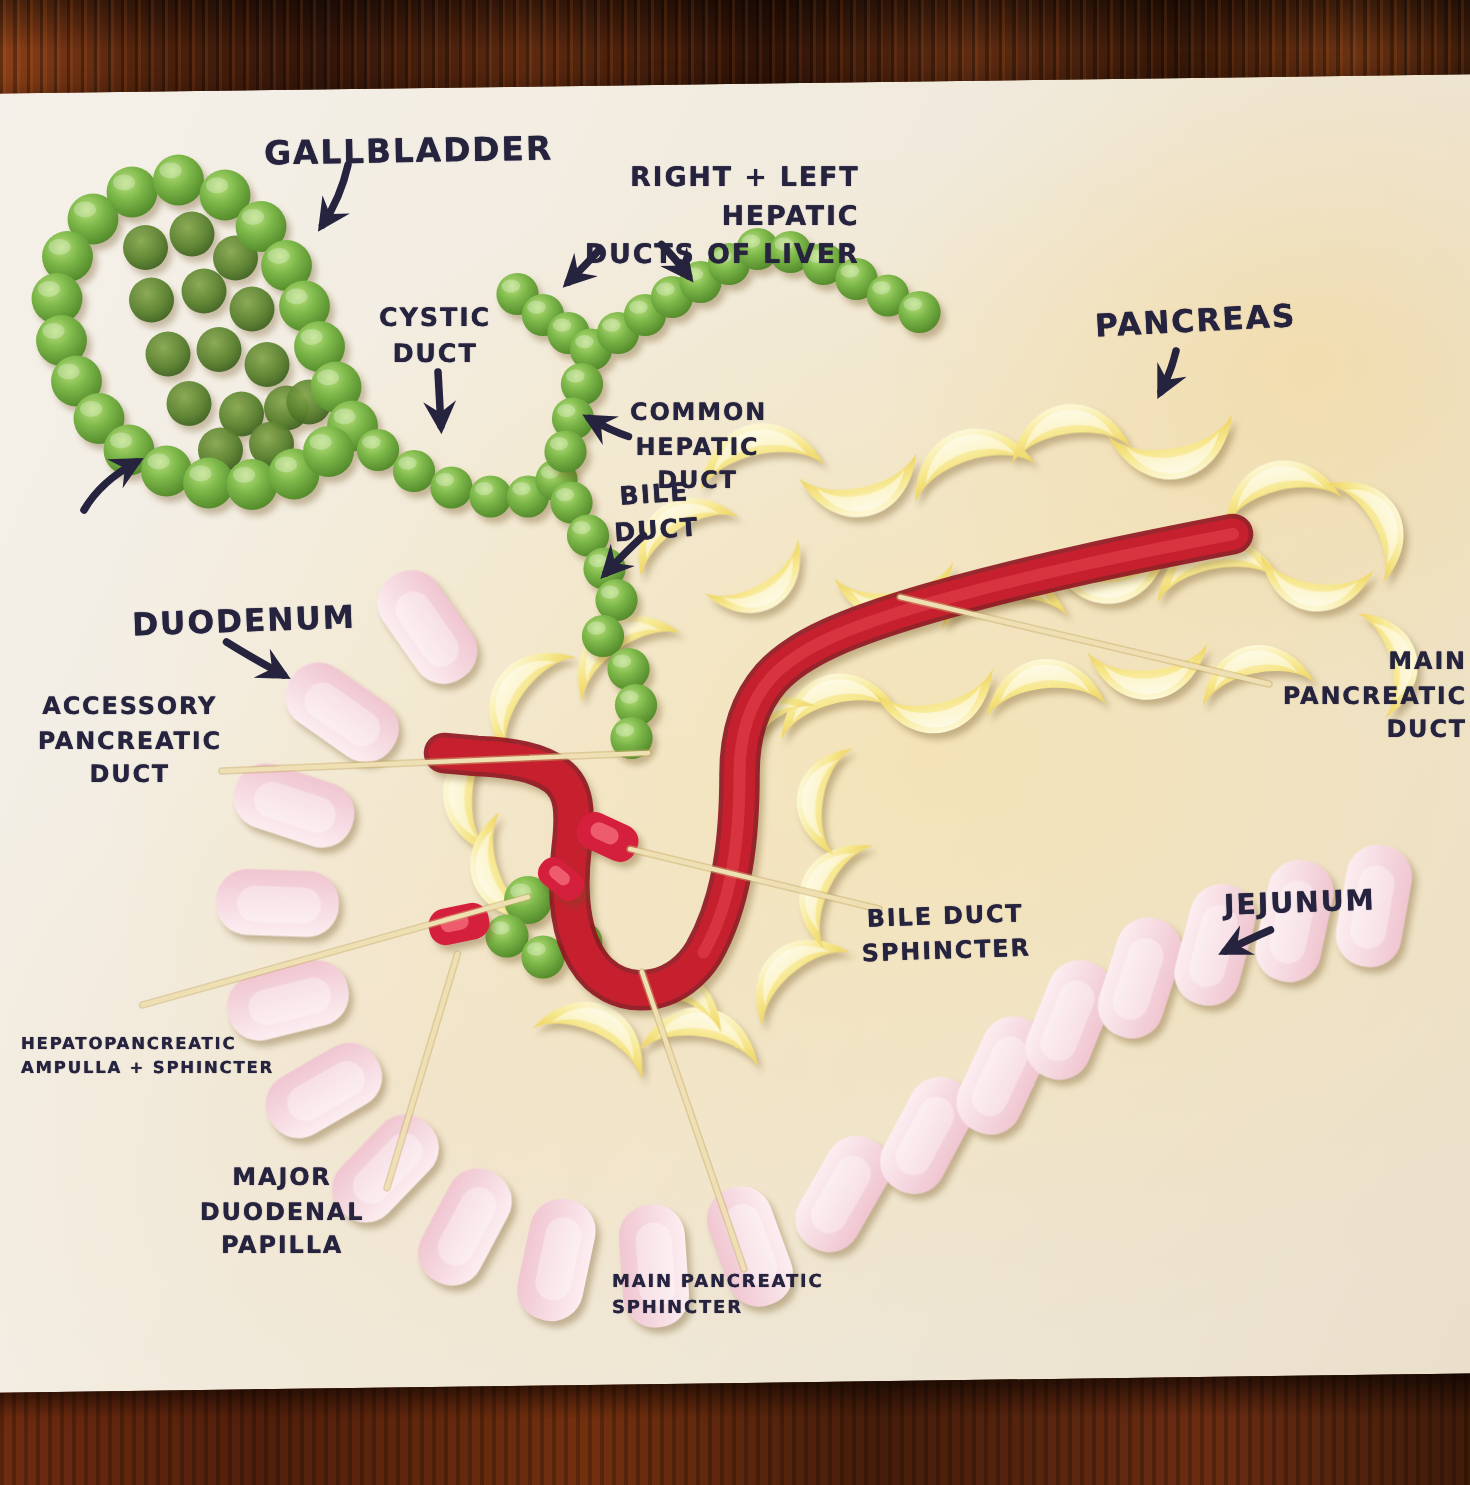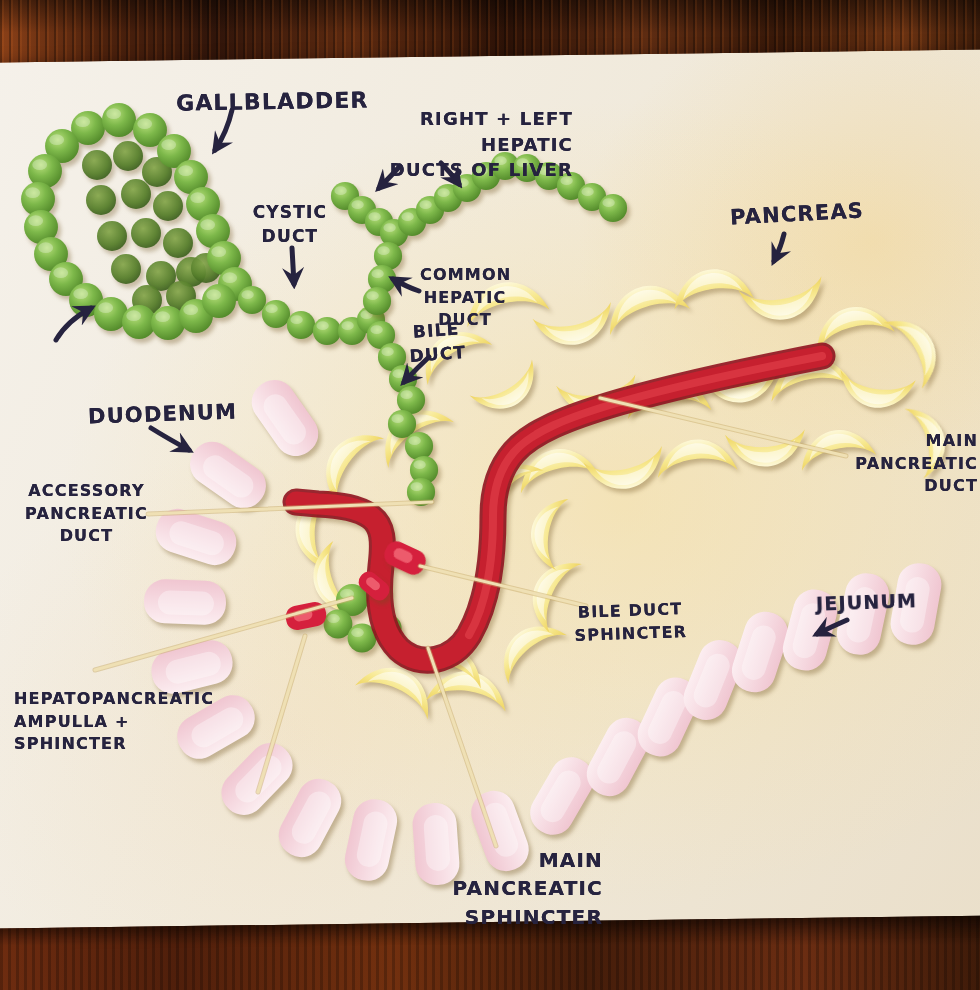--- a/index.html
+++ b/index.html
@@ -279,26 +279,29 @@
 DUCTS OF LIVER</div>
   <div class="lbl" style="left:250px;top:200px;width:80px;text-align:center;font-size:17px">CYSTIC
 DUCT</div>
   <div class="lbl" style="left:420px;top:264px;width:90px;text-align:center;font-size:16px">COMMON
 HEPATIC
 DUCT</div>
   <div class="lbl" style="left:406px;top:318px;width:62px;text-align:center;font-size:17px;transform:rotate(-4deg)">BILE
 DUCT</div>
   <div class="lbl" style="left:730px;top:200px;font-size:21px;transform:rotate(-3deg)">PANCREAS</div>
   <div class="lbl" style="left:88px;top:400px;font-size:21px;transform:rotate(-2deg)">DUODENUM</div>
-  <div class="lbl" style="left:14px;top:480px;width:145px;text-align:center;font-size:16px">ACCESSORY
+  <div class="lbl" style="left:14px;top:460px;width:145px;text-align:center;font-size:16px">ACCESSORY
 PANCREATIC
 DUCT</div>
   <div class="lbl" style="left:850px;top:430px;width:128px;text-align:right;font-size:16px">MAIN
 PANCREATIC
 DUCT</div>
   <div class="lbl" style="left:568px;top:600px;width:125px;text-align:center;font-size:16px;transform:rotate(-2deg)">BILE DUCT
 SPHINCTER</div>
   <div class="lbl" style="left:816px;top:589px;font-size:19px;transform:rotate(-2deg)">JEJUNUM</div>
-  <div class="lbl" style="left:14px;top:688px;width:230px;font-size:16px">HEPATOPANCREATIC
+  <div class="lbl" style="left:14px;top:688px;width:230px;font-size:11px">HEPATOPANCREATIC
 AMPULLA + SPHINCTER</div>
-  <div class="lbl" style="left:408px;top:846px;width:195px;text-align:right;font-size:20px">MAIN PANCREATIC
+  <div class="lbl" style="left:118px;top:774px;width:140px;text-align:center;font-size:16px">MAJOR
+DUODENAL
+PAPILLA</div>
+  <div class="lbl" style="left:408px;top:846px;width:195px;text-align:left;font-size:12px">MAIN PANCREATIC
 SPHINCTER</div>
 </div>
 
 </body></html>

